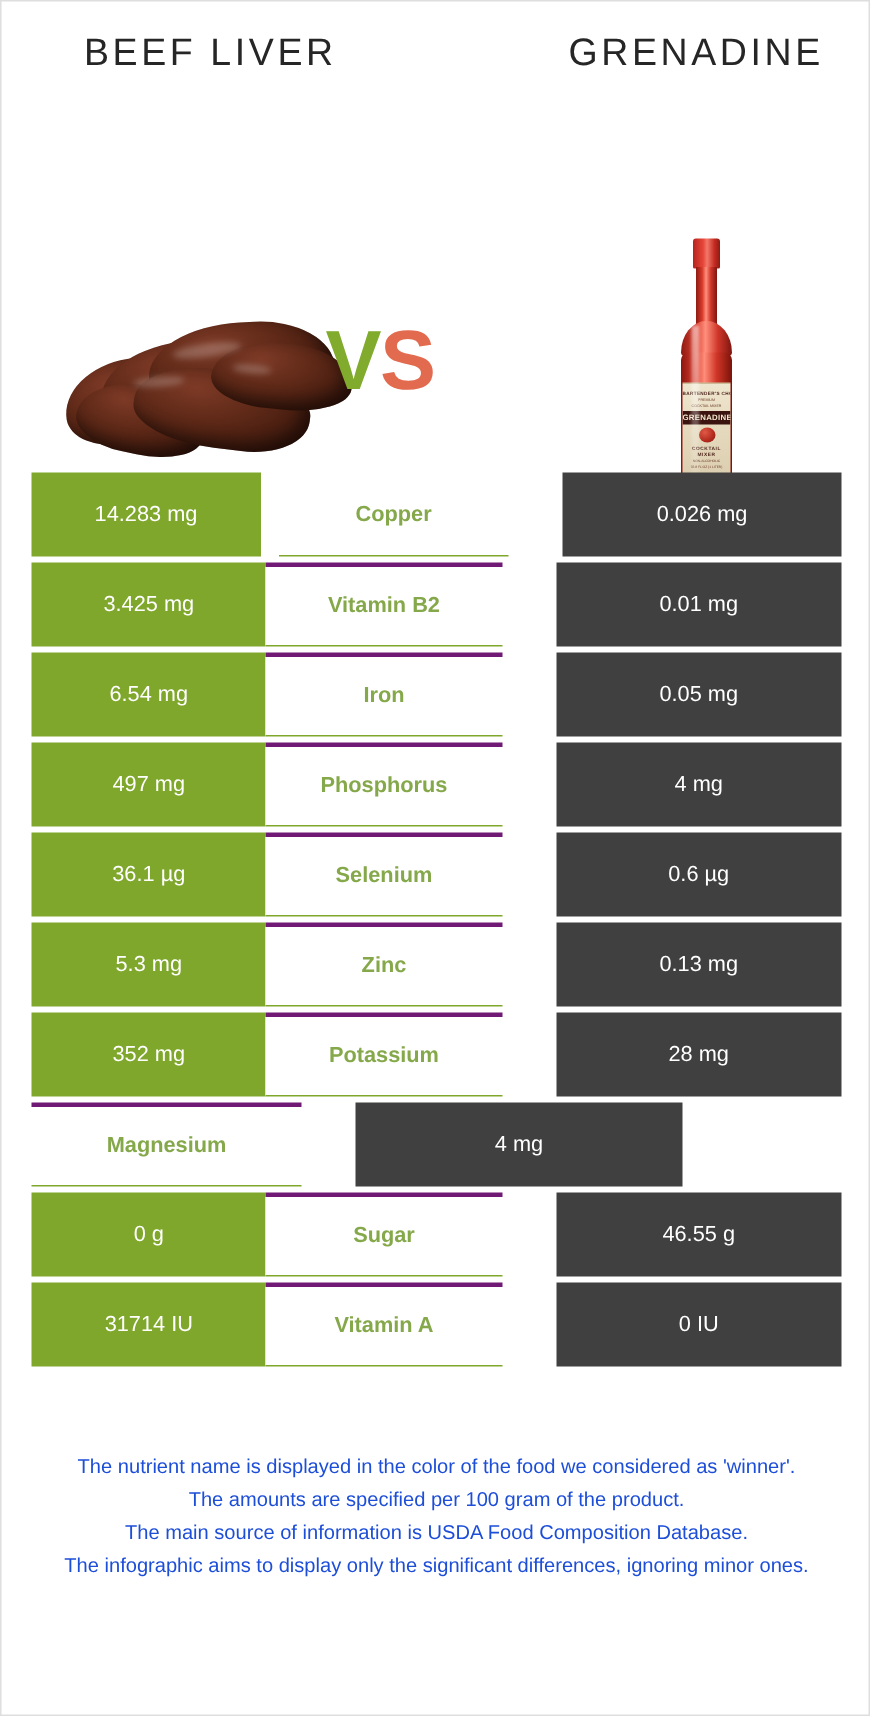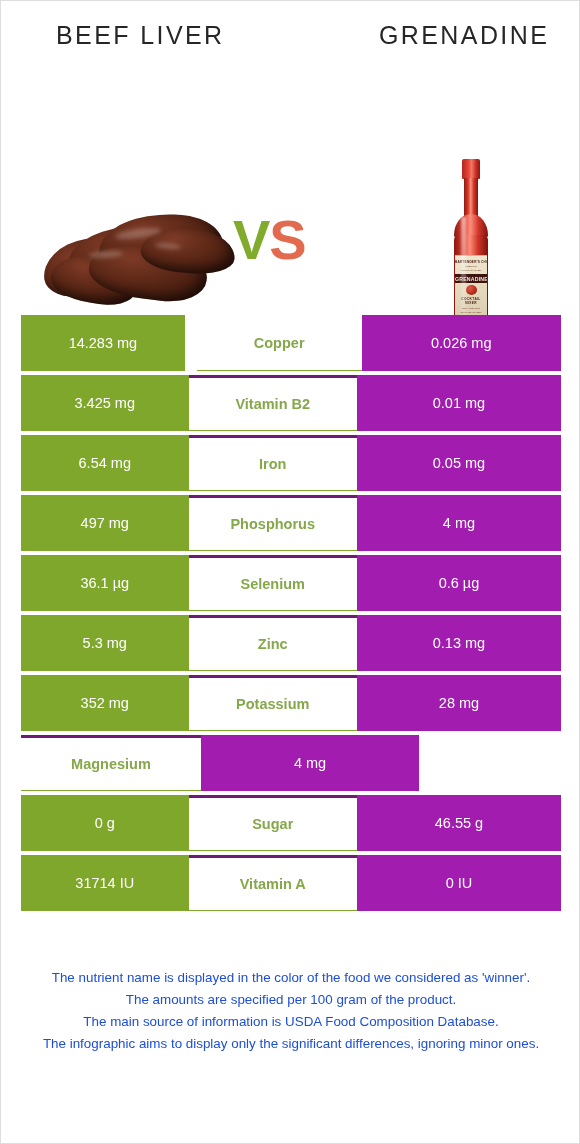--- a/index.html
+++ b/index.html
@@ -45,21 +45,21 @@
   .title-left  { left: 55px; }
   .title-right { left: 378px; }
 
   
   .hero {
     position: relative;
     height: 225px;
   }
   .vs {
     position: absolute;
-    left: 232px;
+    left: 216px;
     top: 141px;
     font-size: 56px;
     font-weight: 700;
     letter-spacing: -1px;
     line-height: 1;
     font-family: "Liberation Sans", sans-serif;
   }
   .vs .v { color: #80AB2D; }
   .vs .s { color: #E26A4E; }
 
@@ -195,22 +195,23 @@
     background: #ffffff;
     color: #85A84A;
     font-weight: 700;
     font-size: 14.5px;
     border-top: 3px solid #701a75;
     border-bottom: 1px solid #7FA72C;
   }
   .row:first-child .cell-mid { border-top: 1px solid #ffffff; margin-left: 12px; }
   .cell-right {
     width: 218px;
-    background: #a21caf;
+    background: #404040;
     color: #ffffff;
+    margin-left: 36px;
   }
 
   
   .footer {
     position: absolute;
     left: 0;
     top: 966px;
     width: 580px;
     text-align: center;
     font-size: 13.4px;

